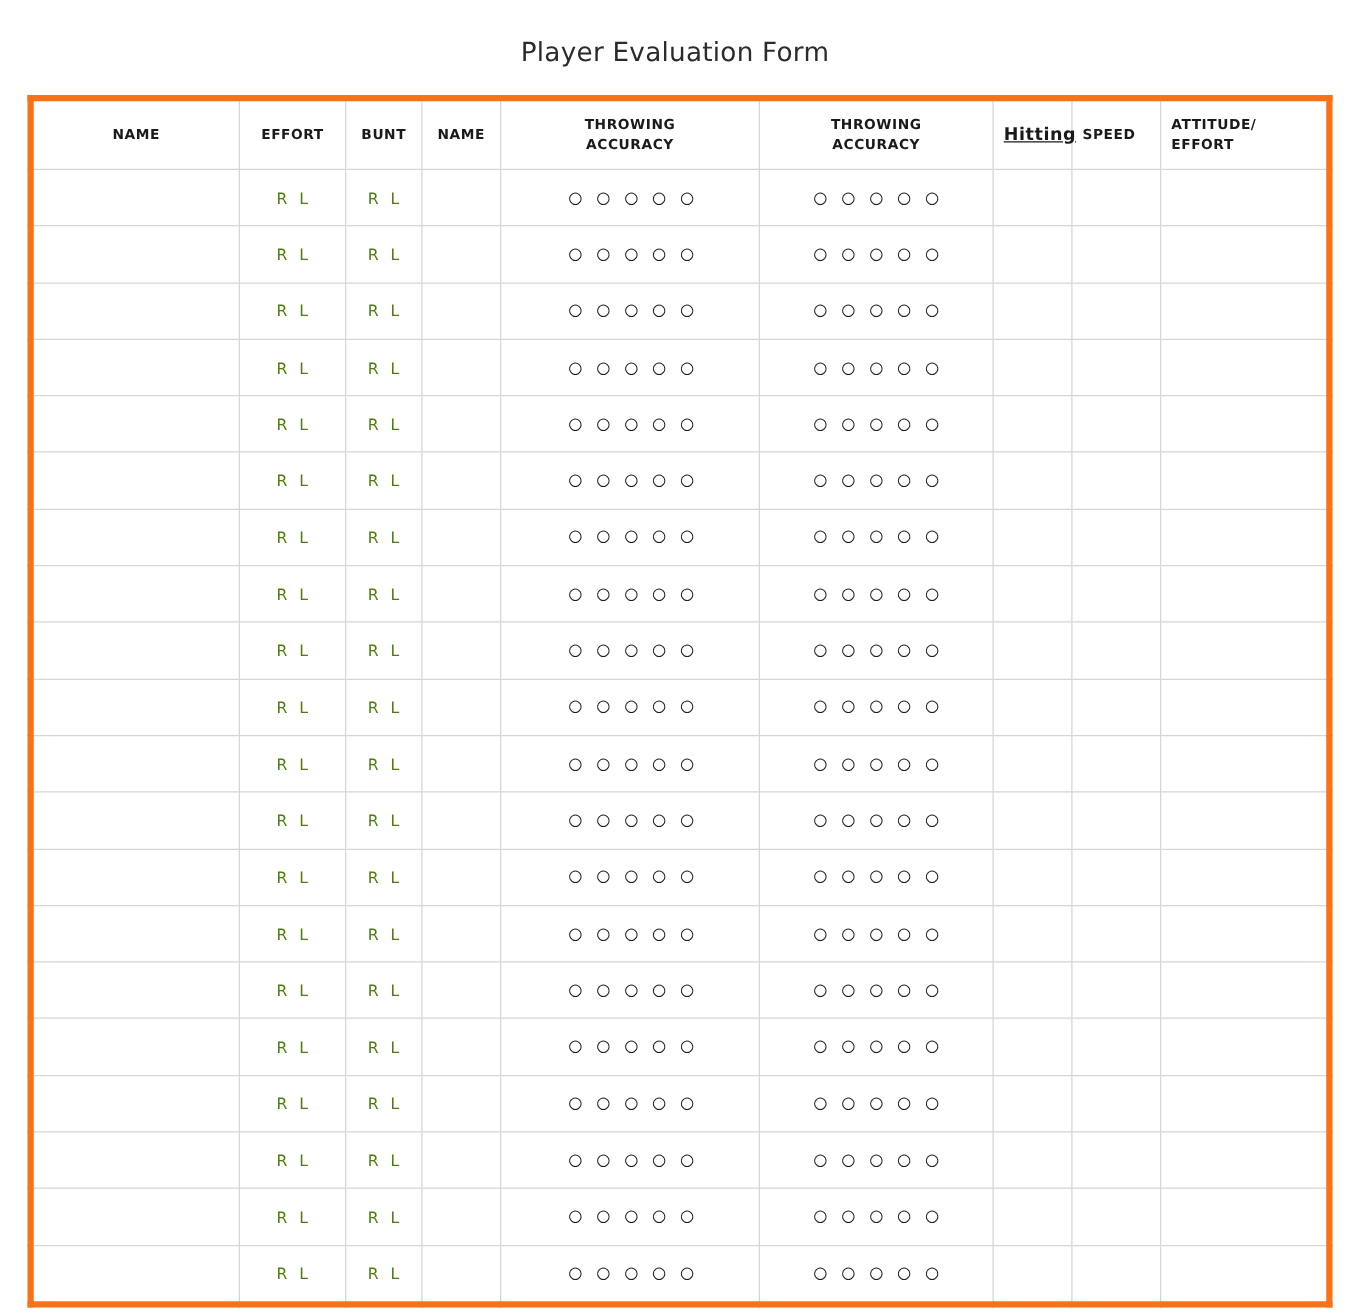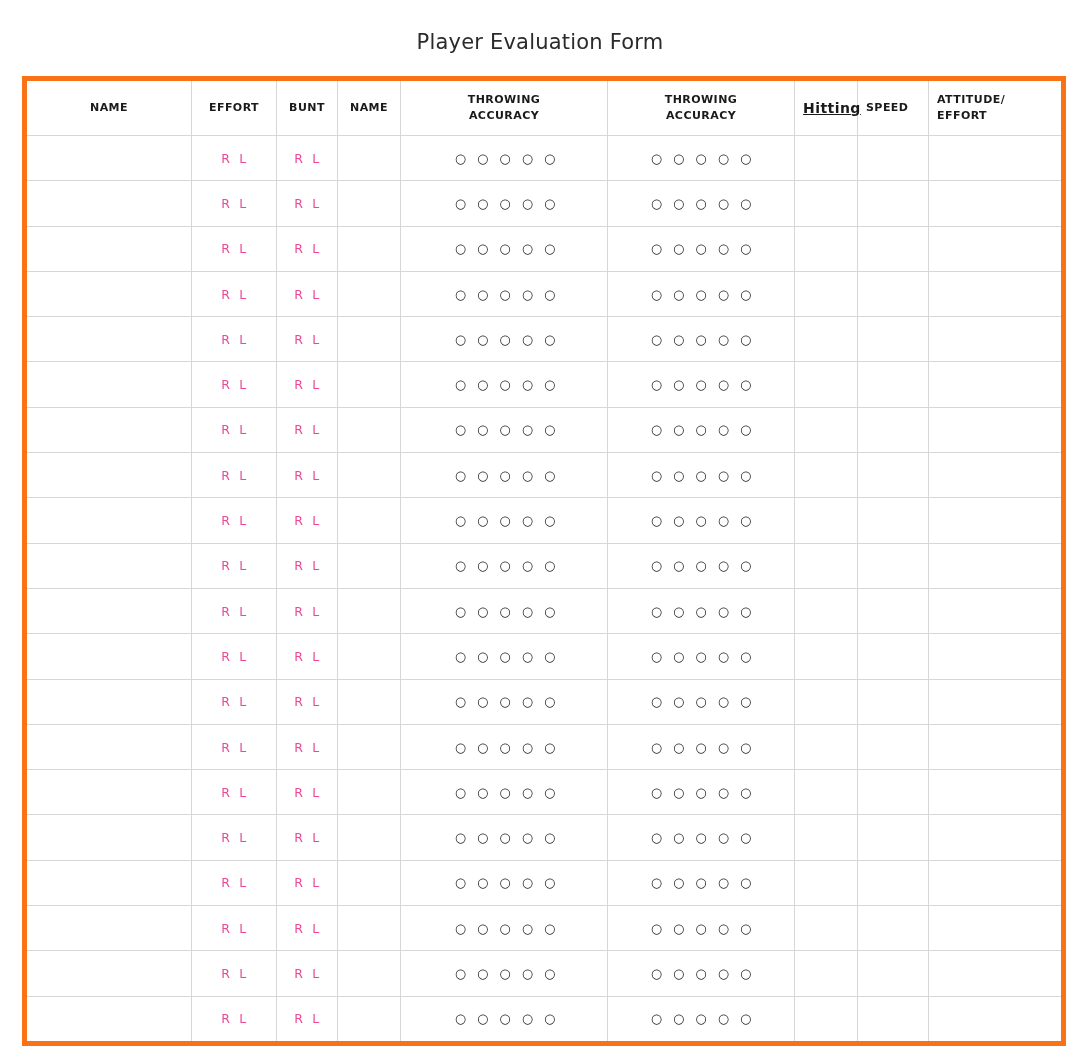--- a/index.html
+++ b/index.html
@@ -85,21 +85,21 @@
     font-size: 12.5px;
     text-align: center;
     color: #1c1c1c;
   }
   td.cell-blank { }
   .rl {
     display: inline-block;
     letter-spacing: 0.5px;
     font-size: 12.5px;
     font-weight: 400;
-    color: #ec4899;
+    color: #4d7c0f;
   }
   .rl .sep {
     display: inline-block;
     width: 9px;
   }
   .circles {
     display: flex;
     justify-content: center;
     align-items: center;
     gap: 11px;

